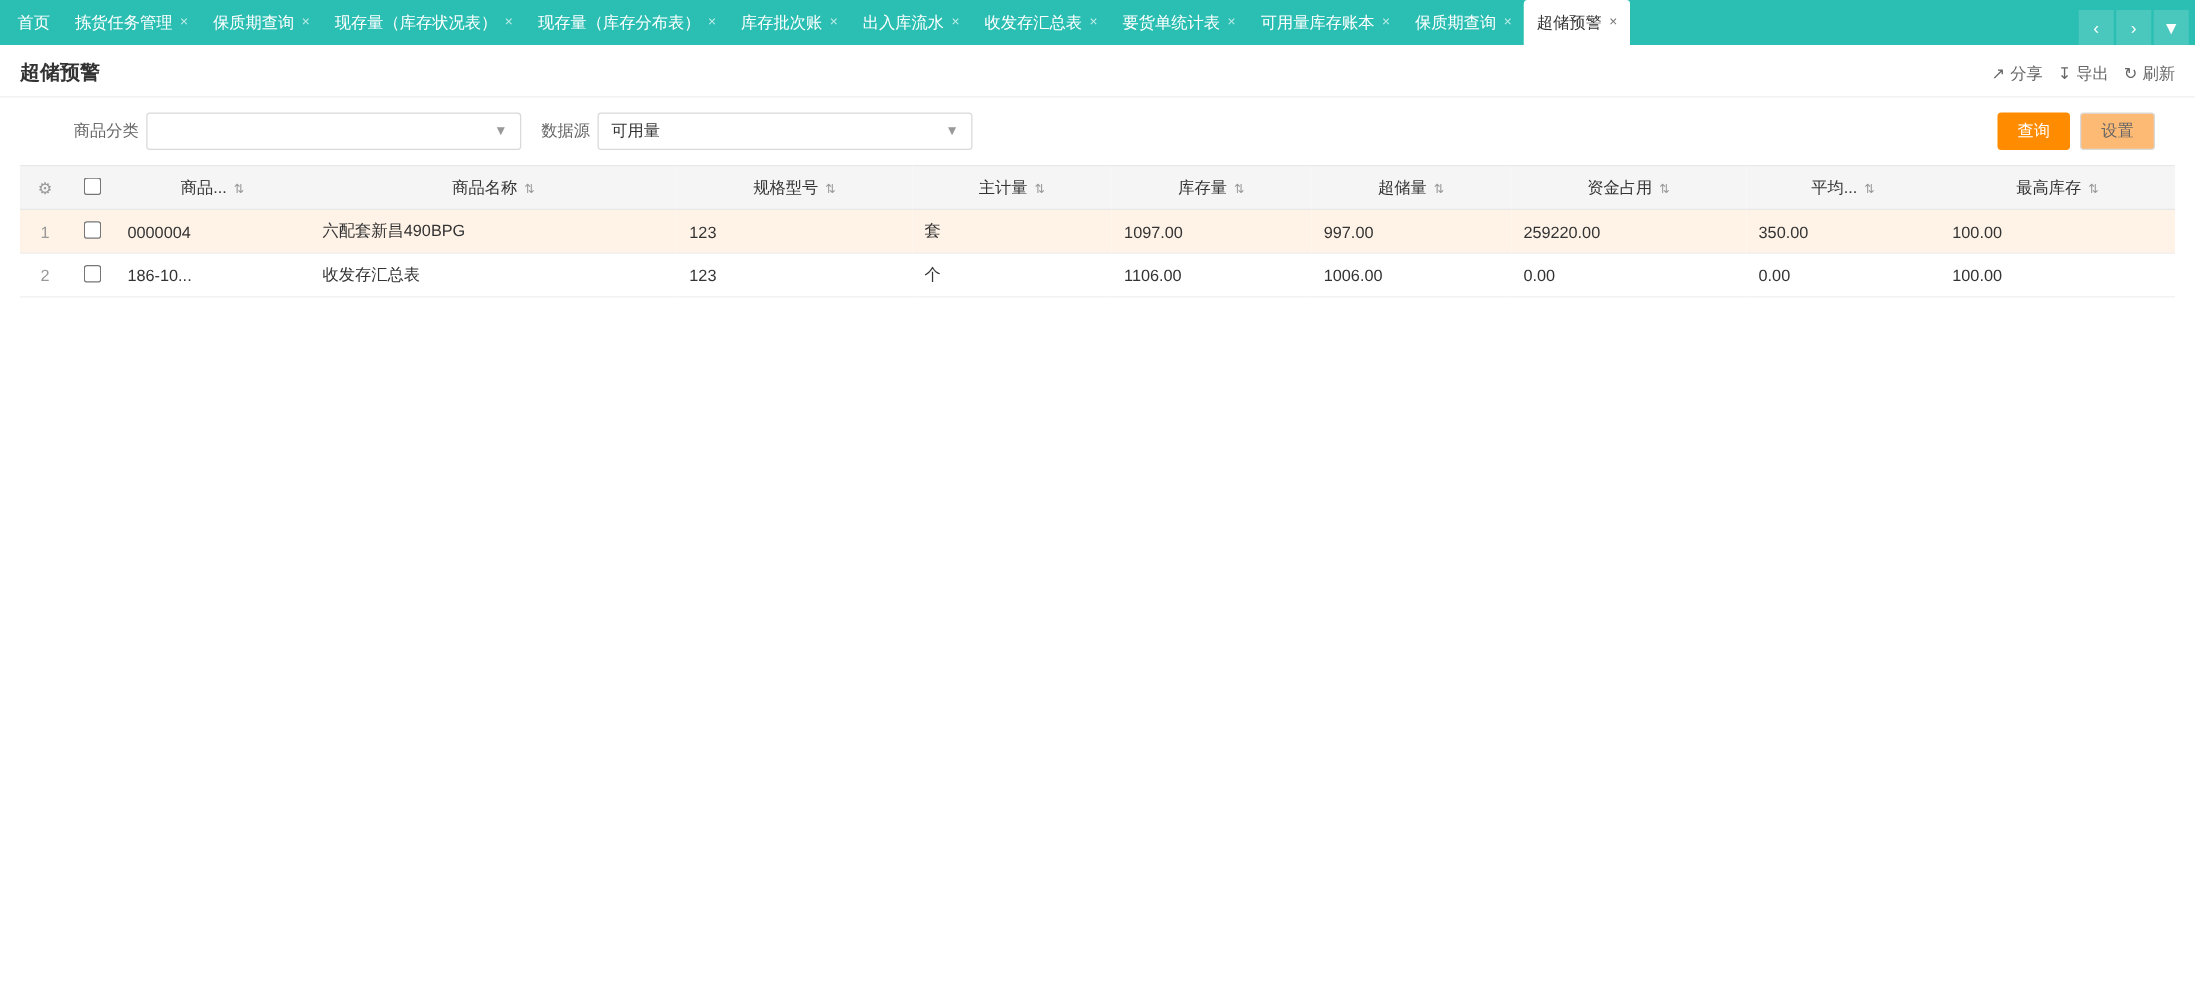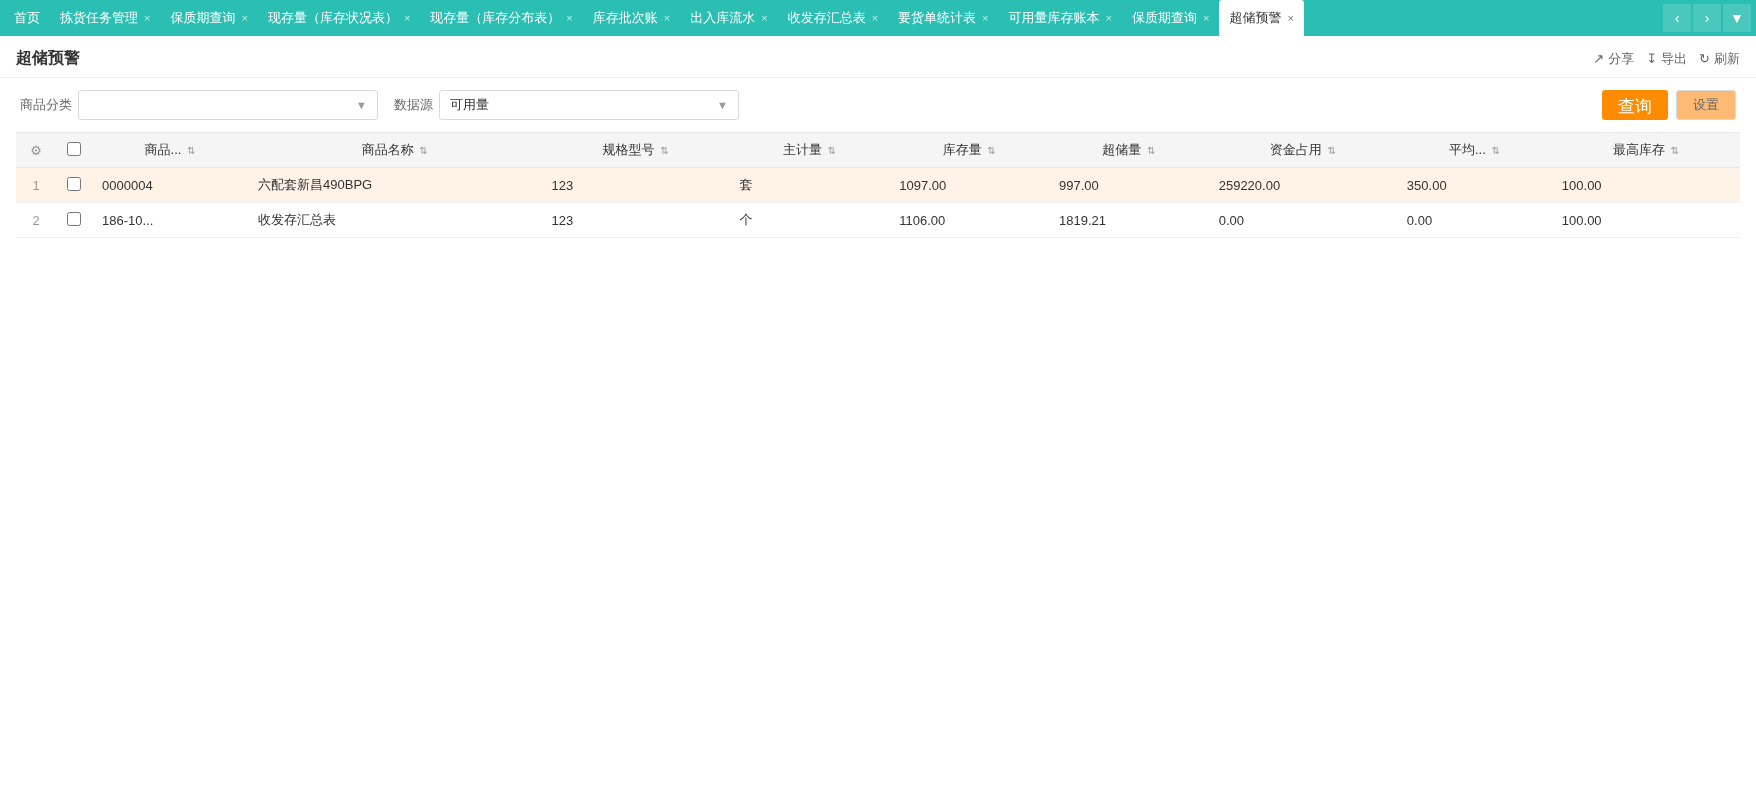--- a/index.html
+++ b/index.html
@@ -2,23 +2,23 @@
 <html><head>
   <meta charset="utf-8">
   <style>
     * { margin: 0; padding: 0; box-sizing: border-box; }
     body { font-family: 'Microsoft YaHei', Arial, sans-serif; font-size: 13px; background: #f5f5f5; overflow-x: hidden; }
 
     
     .top-nav {
       background: #2bbfb3;
       display: flex;
-      align-items: center;
+      align-items: flex-end;
       height: 36px;
-      padding: 17px 4px;
+      padding: 0 4px;
       overflow: hidden;
       white-space: nowrap;
     }
     .nav-tab {
       display: inline-flex;
       align-items: center;
       height: 36px;
       padding: 0 10px;
       color: #fff;
       font-size: 13px;
@@ -88,23 +88,24 @@
       font-size: 13px;
       cursor: pointer;
       background: none;
       border: none;
     }
 
     
     .filter-bar {
       display: flex;
       align-items: center;
-      padding: 12px 20px;
+      padding: 12px 32px;
       gap: 16px;
       flex-wrap: wrap;
+      margin-left: 27px;
     }
     .filter-item {
       display: flex;
       align-items: center;
       gap: 6px;
     }
     .filter-label {
       font-size: 13px;
       color: #666;
       white-space: nowrap;
@@ -137,21 +138,21 @@
       display: flex;
       gap: 8px;
       margin-left: auto;
     }
     .btn-query {
       background: #ff8c00;
       color: #fff;
       border: none;
       border-radius: 3px;
       padding: 5px 16px;
-      font-size: 17px;
+      font-size: 13px;
       cursor: pointer;
       height: 30px;
     }
     .btn-settings {
       background: #fdba74;
       color: #666;
       border: 1px solid #d9d9d9;
       border-radius: 3px;
       padding: 5px 16px;
       font-size: 13px;
@@ -383,21 +384,21 @@
           <tr>
     <td class="row-num">2</td>
     <td class="checkbox-col">
       <input type="checkbox" style="">
     </td>
     <td>186-10...</td>
     <td>收发存汇总表</td>
     <td>123</td>
     <td>个</td>
     <td>1106.00</td>
-    <td>1819.21</td>
+    <td>1006.00</td>
     <td>0.00</td>
     <td>0.00</td>
     <td>100.00</td>
   </tr>
         </tbody>
     </table>
   </div>
 
 </div>
 

